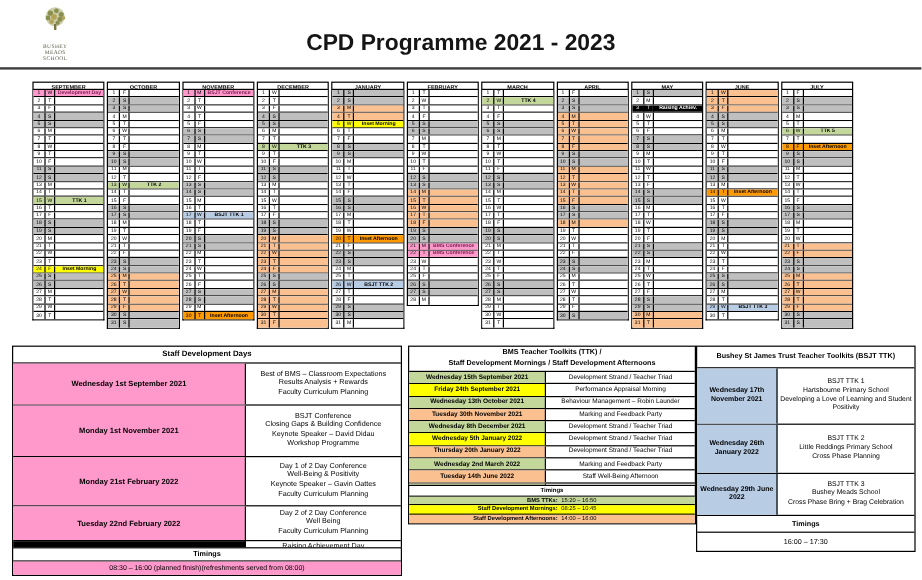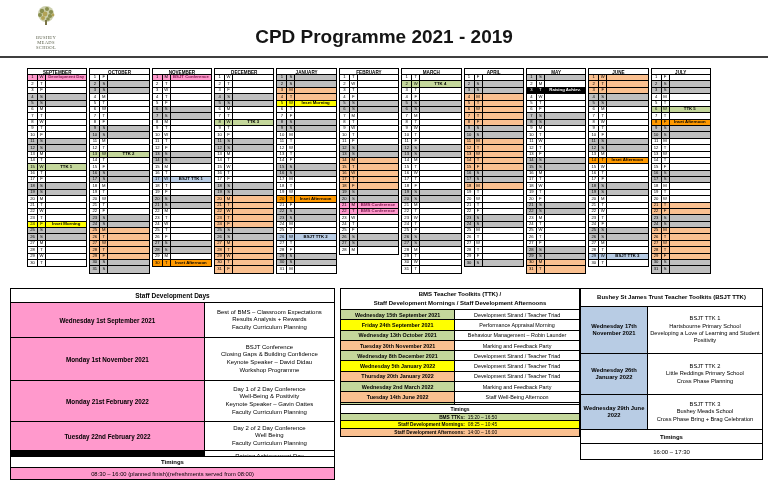--- a/index.html
+++ b/index.html
@@ -94,21 +94,21 @@
           <circle cx="11" cy="15" r="2" fill="#b2a356"></circle>
         <circle cx="16" cy="16" r="1.8"></circle>
           <circle cx="21" cy="12" r="1.4" fill="#b2a356"></circle>
         <rect x="13" y="17" width="2" height="5" fill="#7a7547"></rect>
       </g>
     </svg>
     <div class="cap">BUSHEY</div>
     <div class="cap">MEADS</div>
     <div class="cap">SCHOOL</div>
   </div>
-  <div id="title">CPD Programme 2021 - 2019</div>
+  <div id="title">CPD Programme 2021 - 2023</div>
   <div id="rule"></div>
 
   <div id="calendar">
       <div class="month">
         <div class="mh">SEPTEMBER</div>
         <div class="mbody">
           <div class="drow ev-pink">
             <div class="c num">1</div>
             <div class="c let">W</div>
             <div class="c evt">Development Day</div>

